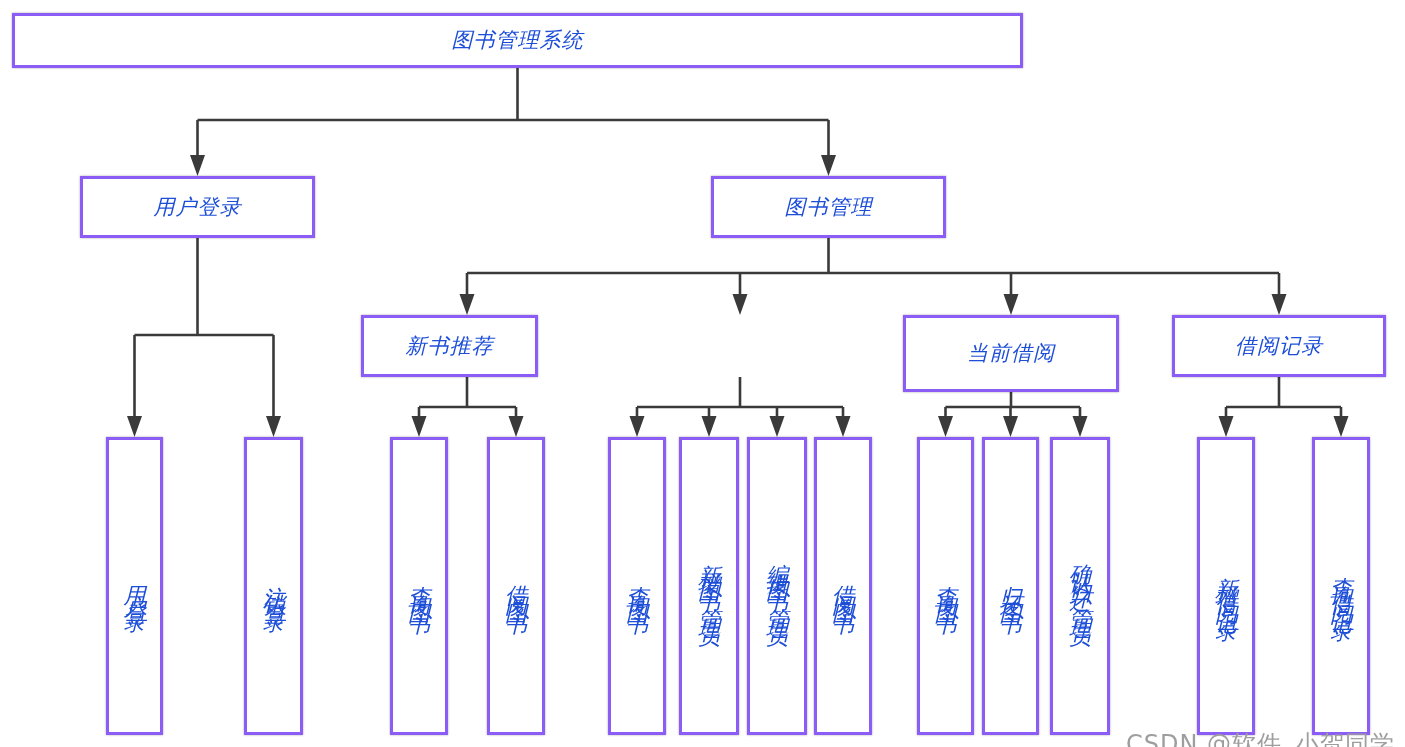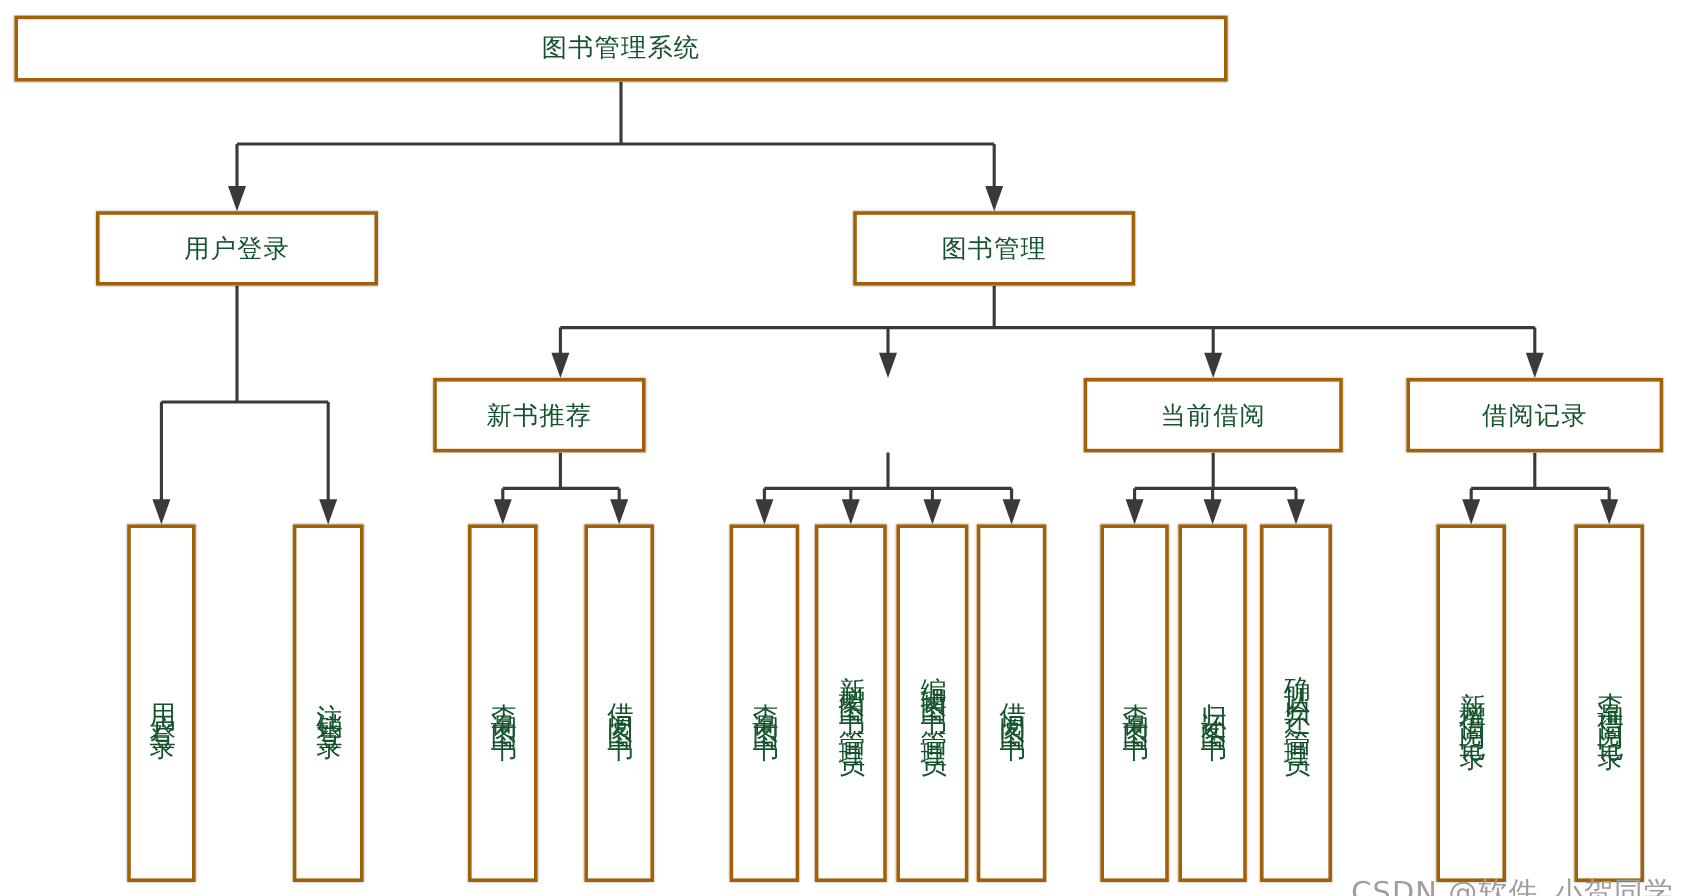--- a/index.html
+++ b/index.html
@@ -19,47 +19,48 @@
     position: absolute;
     left: 0;
     top: 0;
     width: 1405px;
     height: 747px;
   }
   .node {
     position: absolute;
     box-sizing: border-box;
     background: #ffffff;
-    border: 3px solid #a16207;
+    border: 3px solid #8b5cf6;
     box-shadow: 0 0 2px rgba(0,0,0,0.35);
     display: flex;
     align-items: center;
     justify-content: center;
-    color: #14532d;
+    color: #1d4ed8;
+    font-style: italic;
   }
   .hnode span {
     font-size: 21px;
     letter-spacing: 1px;
     white-space: nowrap;
     line-height: 1;
   }
   .vnode span {
     writing-mode: vertical-rl;
     text-orientation: mixed;
     font-size: 22px;
     letter-spacing: 9px;
     line-height: 1;
   }
   
   #root-node { left: 12px;  top: 13px;  width: 1011px; height: 55px; }
   #l2-0     { left: 80px;  top: 176px; width: 235px; height: 62px; }
   #l2-1     { left: 711px; top: 176px; width: 235px; height: 62px; text-align: center; }
   #l3-0     { left: 361px; top: 315px; width: 177px; height: 62px; }
   #l3-1     { left: 632px; top: 315px; width: 216px; height: 62px; }
-  #l3-2     { left: 903px; top: 315px; width: 216px; height: 62px; }
+  #l3-2     { left: 903px; top: 315px; width: 216px; height: 77px; }
   #l3-3     { left: 1172px; top: 315px; width: 214px; height: 62px; }
   
   .leaf { top: 437px; height: 298px; }
   #leaf-0  { left: 106px;  width: 57px; }
   #leaf-1  { left: 244px;  width: 59px; }
   #leaf-2  { left: 390px;  width: 58px; }
   #leaf-3  { left: 487px;  width: 58px; }
   #leaf-4  { left: 608px;  width: 58px; }
   #leaf-5  { left: 679px;  width: 60px; }
   #leaf-6  { left: 747px;  width: 60px; }

